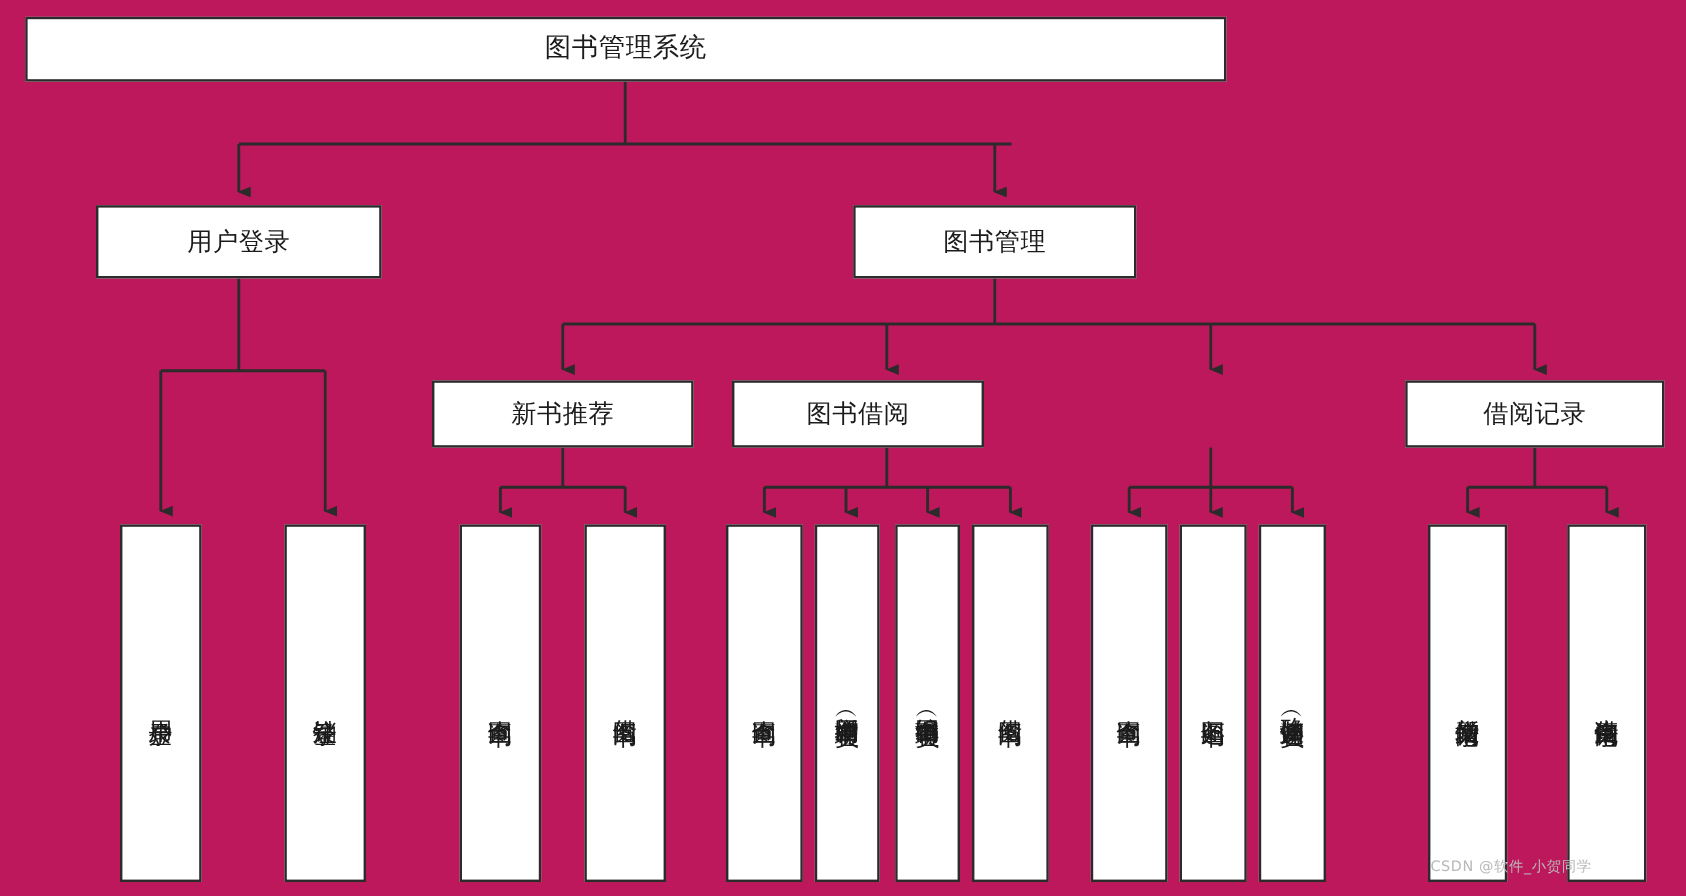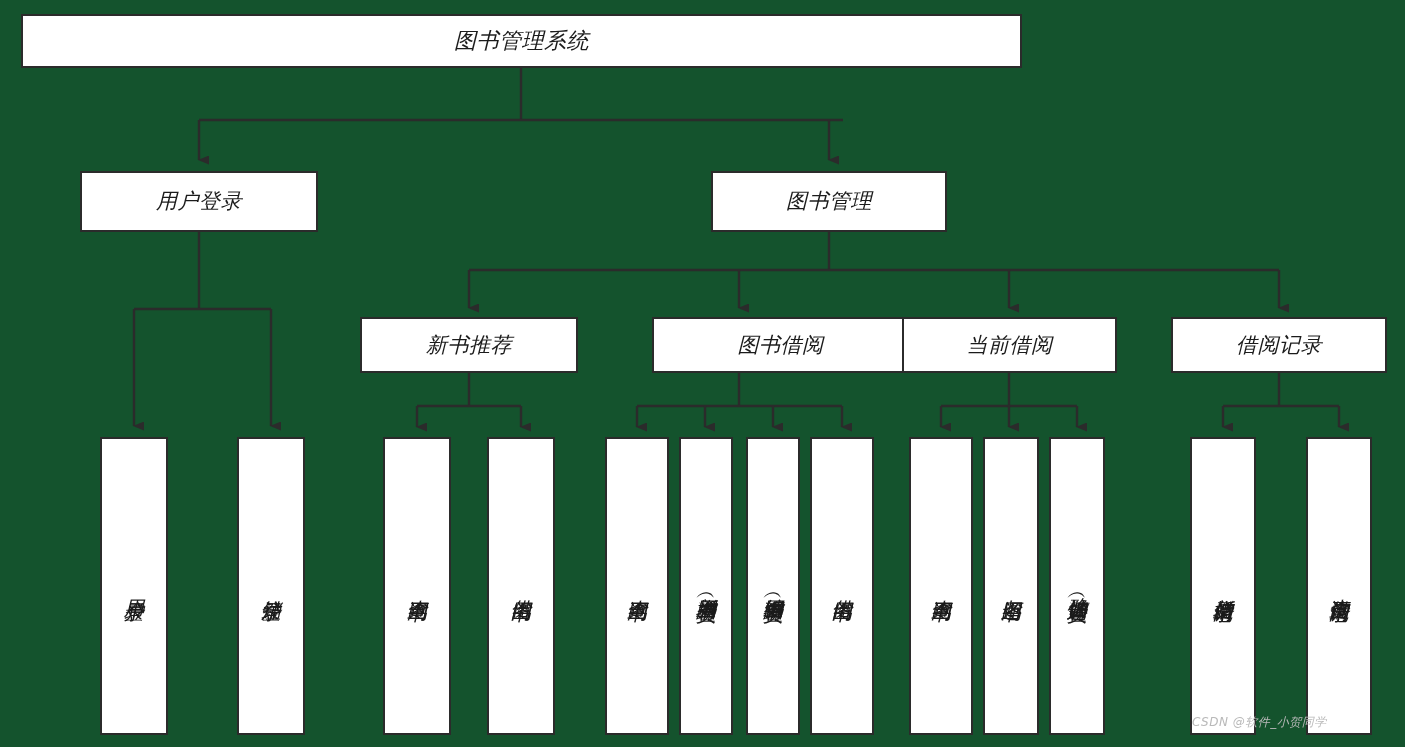--- a/index.html
+++ b/index.html
@@ -8,23 +8,22 @@
     background: #ffffff;
   }
   body {
     font-family: "DejaVu Sans", "Liberation Sans", sans-serif;
     color: #1a1a1a;
   }
   #canvas {
     position: relative;
     width: 1405px;
     height: 747px;
-    background: #14532d;
+    background: #be185d;
     overflow: hidden;
-    font-style: italic;
   }
   #edge-layer {
     position: absolute;
     left: 0;
     top: 0;
     width: 1405px;
     height: 747px;
     pointer-events: none;
   }
   .node {
@@ -134,25 +133,22 @@
   <div class="node" style="left:80px; top:171px; width:238px; height:61px;">
     <span class="node-label">用户登录</span>
   </div>
   <div class="node" style="left:360px; top:317px; width:218px; height:56px;">
     <span class="node-label">新书推荐</span>
   </div>
 
   <div class="node" style="left:711px; top:171px; width:236px; height:61px;">
     <span class="node-label">图书管理</span>
   </div>
-  <div class="node" style="left:652px; top:317px; width:257px; height:56px;">
+  <div class="node" style="left:610px; top:317px; width:210px; height:56px;">
     <span class="node-label">图书借阅</span>
-  </div>
-  <div class="node" style="left:902px; top:317px; width:215px; height:56px;">
-    <span class="node-label">当前借阅</span>
   </div>
   <div class="node" style="left:1171px; top:317px; width:216px; height:56px;">
     <span class="node-label">借阅记录</span>
   </div>
 
   <div class="node leaf" style="left:100px; top:437px; width:68px; height:298px;">
     <span class="node-label">用户登录</span>
   </div>
   <div class="node leaf" style="left:237px; top:437px; width:68px; height:298px;">
     <span class="node-label">注销登录</span>

